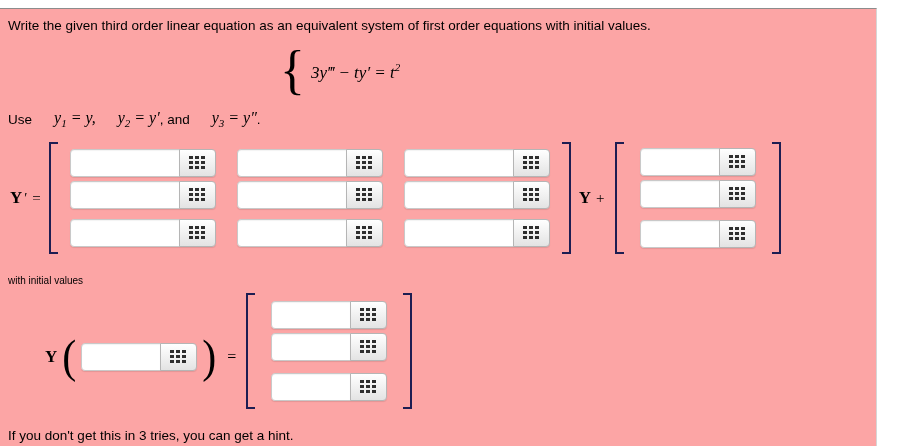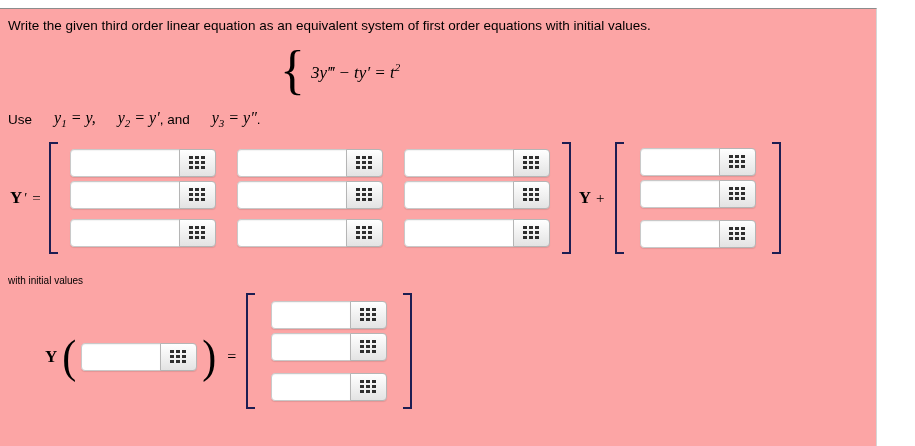--- a/index.html
+++ b/index.html
@@ -238,14 +238,15 @@
       <div class="vrow gap"><span class="combo">
             <input class="mi w80" value="" style="">
             <button class="pad">
               <span class="gi"></span>
             </button>
           </span></div>
     </div>
     <div class="br close h116"></div>
   </div>
 
+  <div class="hint">If you don't get this in 3 tries, you can get a hint.</div>
 
 </div>
 
 </body></html>

